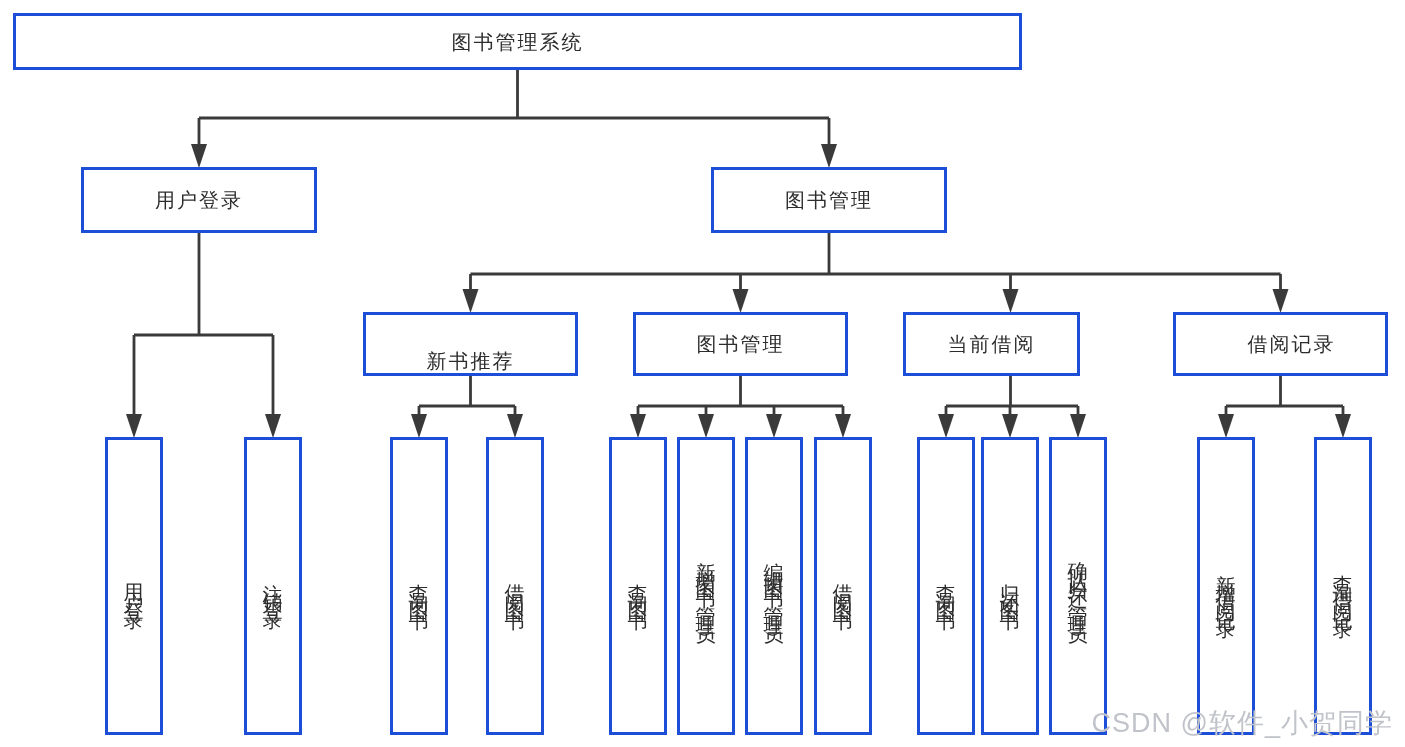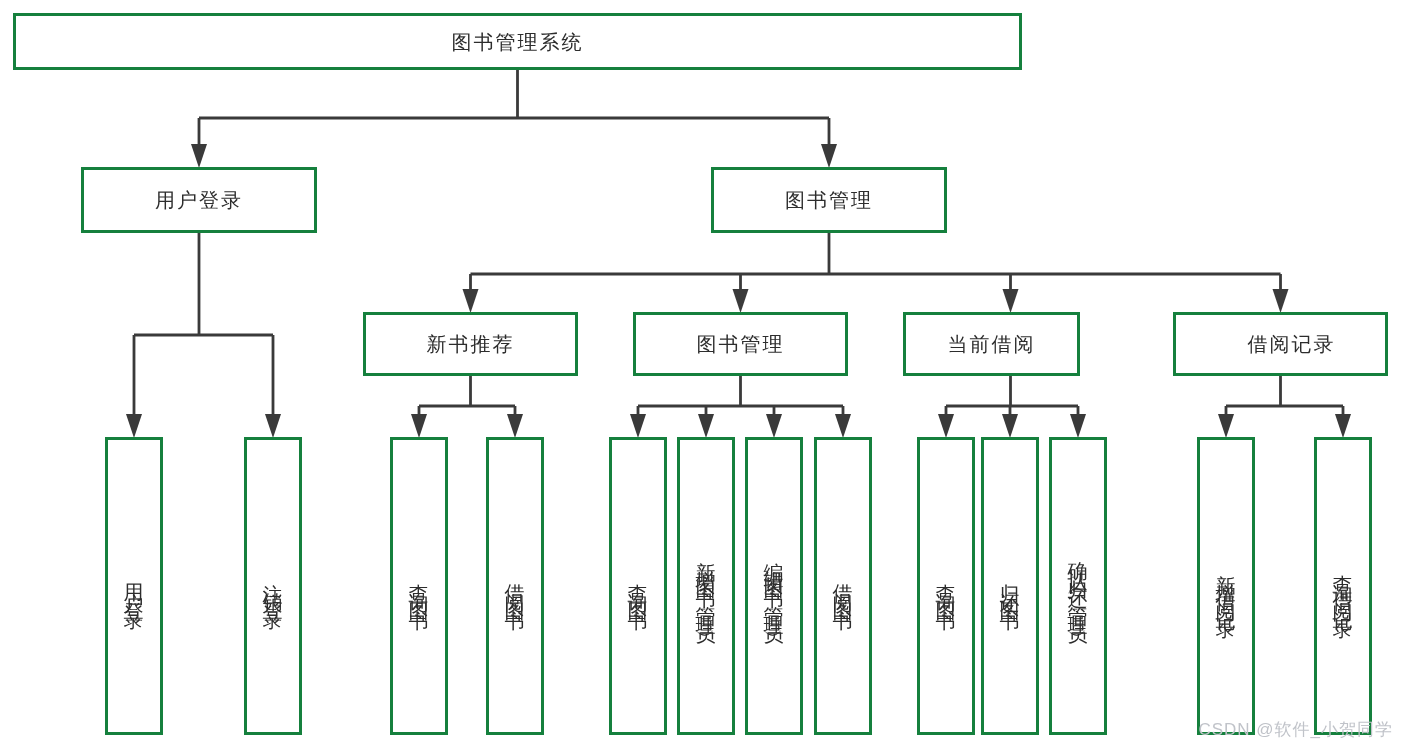--- a/index.html
+++ b/index.html
@@ -18,21 +18,21 @@
   #connectors {
     position: absolute;
     left: 0;
     top: 0;
     width: 1405px;
     height: 747px;
   }
   .node {
     position: absolute;
     box-sizing: border-box;
-    border: 3px solid #15803d;
+    border: 3px solid #1d4ed8;
     background: #ffffff;
     display: flex;
     align-items: center;
     justify-content: center;
     color: #2d2d2d;
   }
   .node .lbl {
     font-size: 20px;
     letter-spacing: 2px;
     white-space: nowrap;
@@ -41,21 +41,21 @@
   .node.vertical .lbl {
     writing-mode: vertical-rl;
     text-orientation: mixed;
     letter-spacing: 9px;
     line-height: 1;
   }
   .watermark {
     position: absolute;
     right: 12px;
     bottom: 6px;
-    font-size: 17px;
+    font-size: 27px;
     letter-spacing: 1px;
     color: #c0c3c9;
     white-space: nowrap;
   }
 </style>
 </head>
 <body>
 
 <div class="stage">
   <svg id="connectors" xmlns="http://www.w3.org/2000/svg" viewBox="0 0 1405 747">
@@ -83,21 +83,21 @@
   <div id="nodes">
       <div class="node" style="left: 13px; top: 13px; width: 1009px; height: 57px;">
         <span class="lbl">图书管理系统</span>
       </div>
       <div class="node" style="left: 81px; top: 167px; width: 236px; height: 66px;">
         <span class="lbl">用户登录</span>
       </div>
       <div class="node" style="left: 711px; top: 167px; width: 236px; height: 66px;">
         <span class="lbl">图书管理</span>
       </div>
-      <div class="node" style="left: 363px; top: 312px; width: 215px; height: 64px;">
+      <div class="node" style="left: 363px; top: 312px; width: 215px; height: 64px; align-items: flex-end;">
         <span class="lbl">新书推荐</span>
       </div>
       <div class="node" style="left: 633px; top: 312px; width: 215px; height: 64px;">
         <span class="lbl">图书管理</span>
       </div>
       <div class="node" style="left: 903px; top: 312px; width: 177px; height: 64px;">
         <span class="lbl">当前借阅</span>
       </div>
       <div class="node" style="left: 1173px; top: 312px; width: 215px; height: 64px; padding-left: 22px;">
         <span class="lbl">借阅记录</span>

